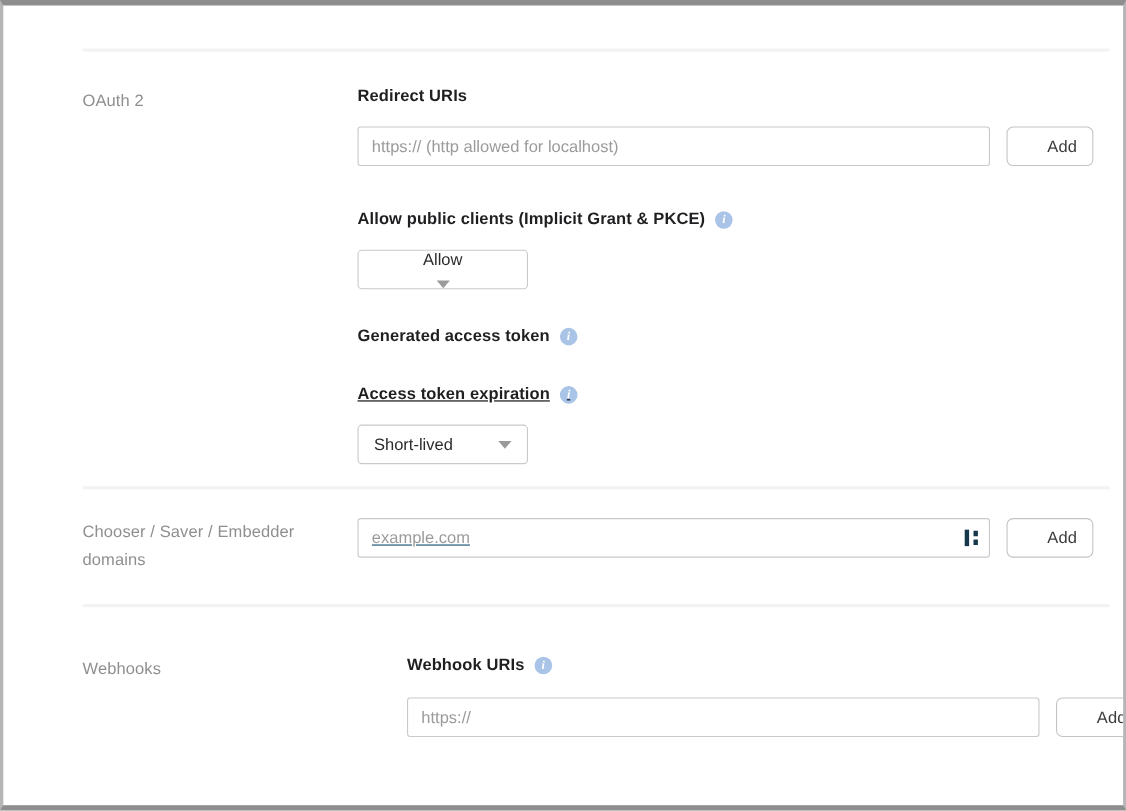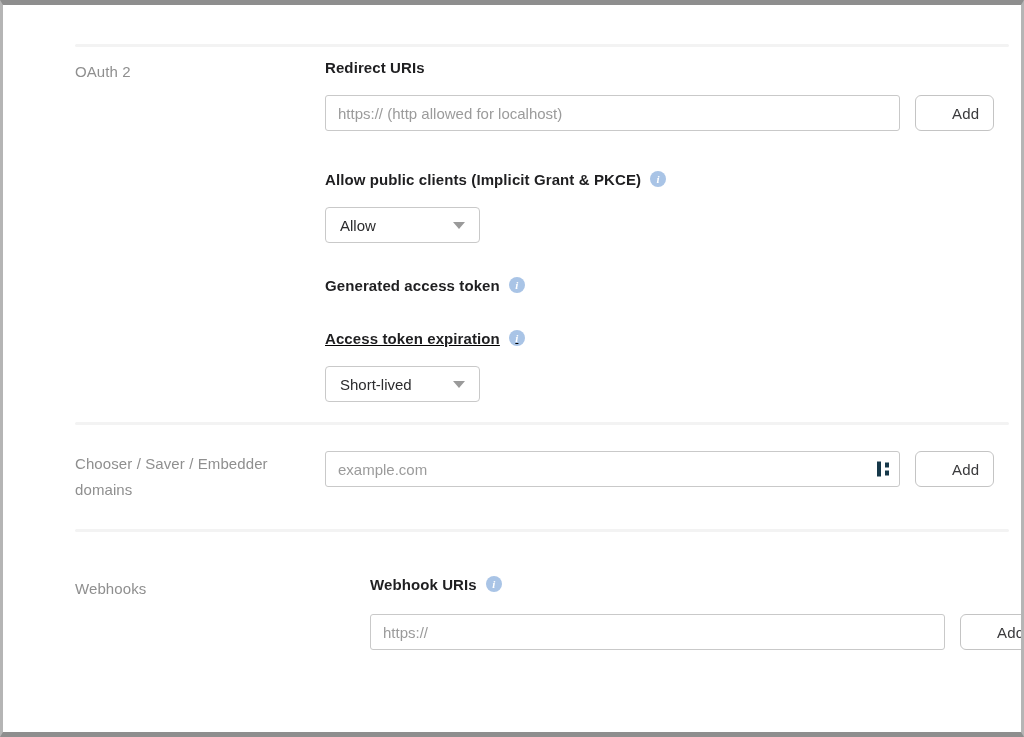--- a/index.html
+++ b/index.html
@@ -25,42 +25,42 @@
   .label-col { width: 250px; flex: 0 0 250px; padding-right: 20px; }
   .main-col { flex: 1; }
 
   .side-label {
     color: #8f8f8f; font-size: 15px; line-height: 26px; letter-spacing: .1px;
   }
   .heading {
     color: #1f1f21; font-size: 15px; font-weight: 700; letter-spacing: .1px;
     display: inline-block; vertical-align: middle;
   }
-  .heading-line { display: flex; align-items: flex-start; gap: 9px; }
+  .heading-line { display: flex; align-items: flex-end; gap: 9px; }
 
   .info-icon {
     width: 16px; height: 16px; border-radius: 50%;
     background: #a9c4e6; color: #ffffff;
     font-size: 11px; font-weight: 700; font-style: italic;
     font-family: "Liberation Serif", serif;
     display: inline-flex; align-items: center; justify-content: center;
     cursor: default; flex: 0 0 16px;
   }
 
   .input-row { display: flex; align-items: center; }
   .text-input {
     width: 575px; height: 36px;
     border: 1px solid #c9c9c9; border-radius: 3px;
     padding: 0 12px; font-size: 15px; color: #0c4a6e;
     font-family: "Liberation Sans", sans-serif;
     outline: none; background: #fff;
   }
   .text-input::placeholder { color: #9b9b9b; opacity: 1; }
   .input-wrap { position: relative; width: 575px; }
-  .input-wrap .text-input { width: 100%; }
+  .input-wrap .text-input { width: 100%; text-decoration: underline; }
 
   .btn {
     height: 36px; border: 1px solid #c4c4c4; border-radius: 6px;
     background: #ffffff; color: #3a3a3c; font-size: 15px; font-weight: 400;
     font-family: "Liberation Sans", sans-serif;
     padding: 0 14px; cursor: pointer; letter-spacing: .2px;
   }
   .add-btn { margin-left: 15px; min-width: 53px; padding-left: 36px; }
 
   .dropdown {
@@ -95,24 +95,24 @@
   .cursor-icon .dot-top {
     position: absolute; right: 0; top: 1px; width: 4px; height: 5px;
     background: #16384a;
   }
   .cursor-icon .dot-bottom {
     position: absolute; right: 0; bottom: 1px; width: 4px; height: 5px;
     background: #16384a;
   }
 
   
-  .sec-oauth { margin-top: 12px; }
+  .sec-oauth { margin-top: 32px; }
   .m-input1 { margin-top: 19px; }
   .m-head2  { margin-top: 40px; }
-  .m-dd1    { margin-top: 19px; }
+  .m-dd1    { margin-top: 19px; flex-direction: column; }
   .m-head3  { margin-top: 34px; }
   .m-gen    { margin-top: 19px; }
   .m-head4  { margin-top: 36px; text-decoration: underline; }
   .m-dd2    { margin-top: 19px; }
   .div-2    { margin-top: 20px; }
   .sec-domains { margin-top: 26px; }
   .div-3    { margin-top: 26px; }
   .sec-webhooks { margin-top: 44px; gap: 45px; }
   .m-input3 { margin-top: 21px; align-items: center; }
 </style>

